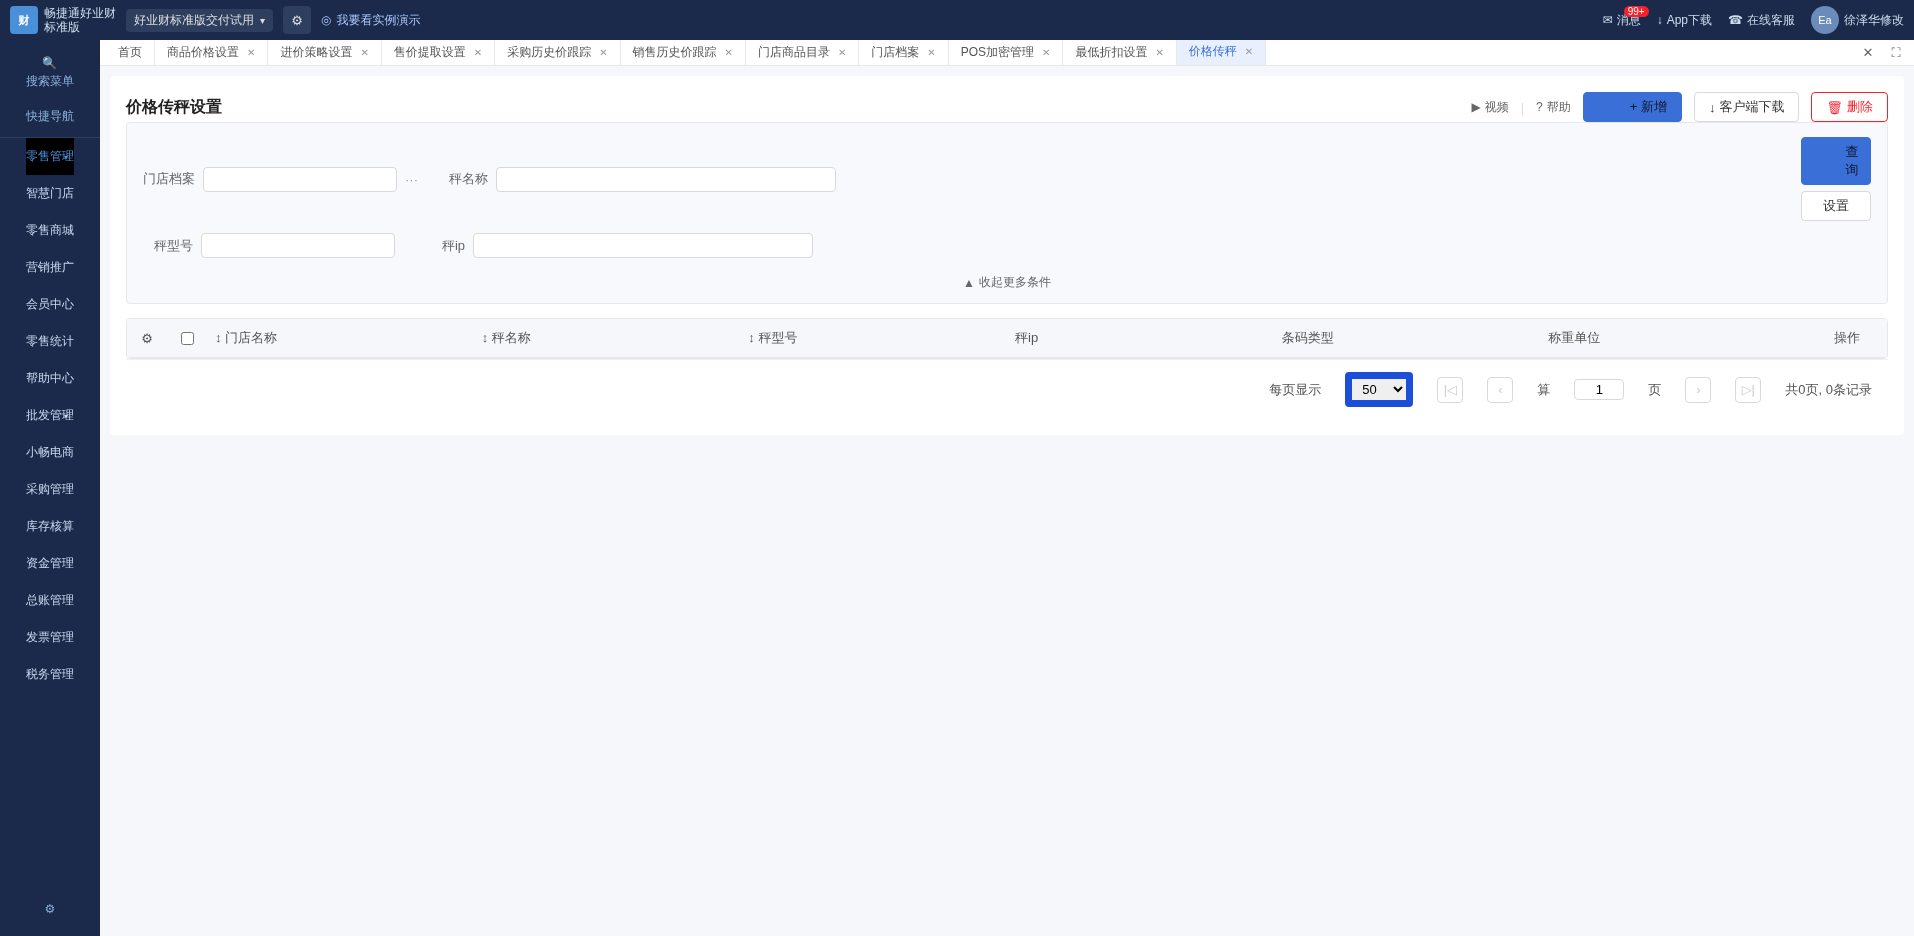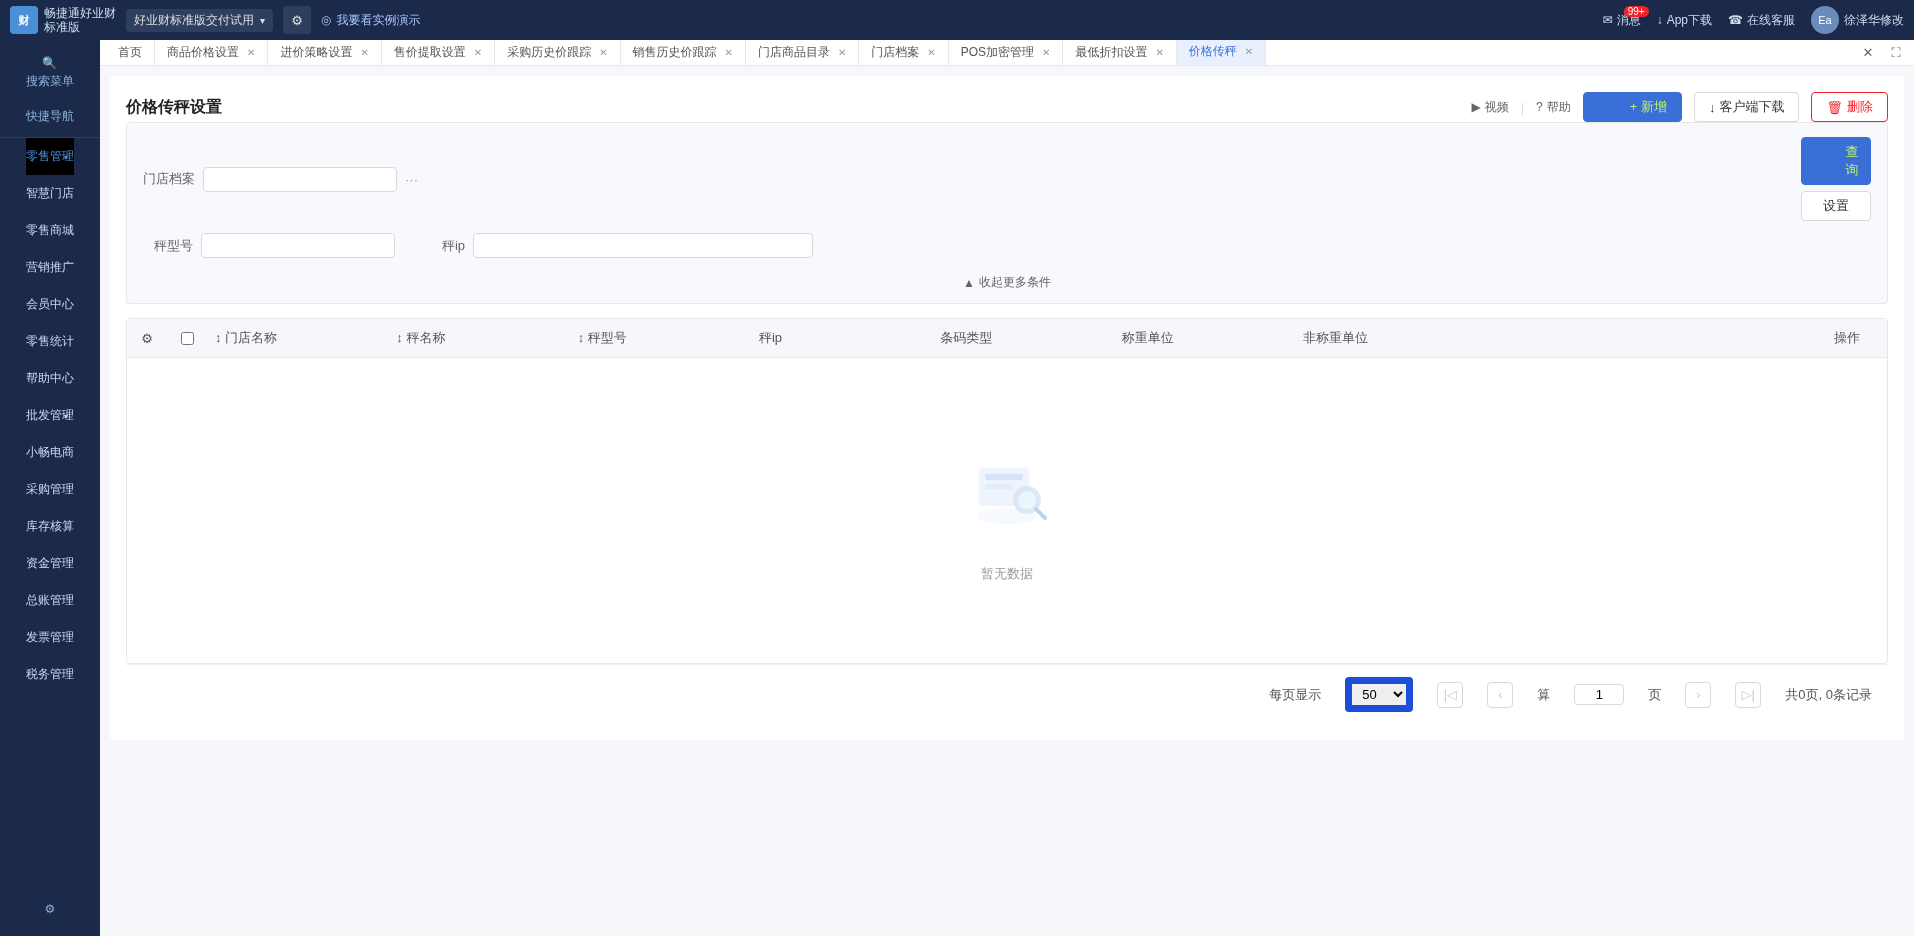--- a/index.html
+++ b/index.html
@@ -46,21 +46,21 @@
     .tab-bar-btns .tb-btn { width: 24px; height: 24px; display: flex; align-items: center; justify-content: center; cursor: pointer; color: #666; font-size: 13px; }
 
     
     .content-area { flex: 1; overflow: auto; background: #f5f7fa; padding: 0; }
     .page-body { background: #fff; margin: 10px; border-radius: 4px; padding: 16px; }
     .page-header { display: flex; align-items: center; justify-content: space-between; }
     .page-title { font-size: 16px; font-weight: 600; color: #222; }
     .page-header-right { display: flex; align-items: center; gap: 12px; }
     .header-link { display: flex; align-items: center; gap: 4px; color: #666; font-size: 12px; cursor: pointer; }
     .btn { display: inline-flex; align-items: center; gap: 4px; padding: 5px 14px; border-radius: 4px; font-size: 13px; cursor: pointer; border: 1px solid transparent; }
-    .btn-primary { background: #3a6fd8; color: #bef264; border-color: #3a6fd8; padding-left: 46px; }
+    .btn-primary { background: #3a6fd8; color: #0f172a; border-color: #3a6fd8; padding-left: 46px; }
     .btn-default { background: #fff; color: #333; border-color: #d9d9d9; }
     .btn-danger { background: #fff; color: #f5222d; border-color: #f5222d; }
 
     
     .filter-area { background: #f8f9fc; border: 1px solid #e8e8e8; border-radius: 4px; padding: 14px 16px 8px; margin-bottom: 14px; }
     .filter-row { display: flex; align-items: center; gap: 20px; margin-bottom: 12px; flex-wrap: wrap; }
     .filter-field { display: flex; align-items: center; gap: 8px; }
     .filter-label { color: #666; font-size: 13px; white-space: nowrap; min-width: 50px; text-align: right; }
     .filter-input { border: 1px solid #d9d9d9; border-radius: 4px; padding: 4px 8px; font-size: 13px; color: #333; background: #fff; outline: none; min-width: 160px; }
     .filter-input.wide { min-width: 340px; }
@@ -278,20 +278,24 @@
           </div>
         </div>
 
         <div class="filter-area">
           <div class="filter-row">
             <div class="filter-field">
               <span class="filter-label">门店档案</span>
               <input class="filter-input" type="text" style="">
               <span class="filter-dots">···</span>
             </div>
+            <div class="filter-field" style="flex:1">
+              <span class="filter-label">秤名称</span>
+              <input class="filter-input wide" type="text" style="">
+            </div>
             <div style="display:flex; flex-direction:column; gap:6px; margin-left:auto">
               <button class="btn btn-primary" style="width:70px; justify-content:center">
                 <span>查询</span>
               </button>
               <button class="btn btn-default" style="width:70px; justify-content:center">
                 <span>设置</span>
               </button>
             </div>
           </div>
           <div class="filter-row">
@@ -331,42 +335,25 @@
             </div>
             <div class="th">
               <span>秤ip</span>
             </div>
             <div class="th">
               <span>条码类型</span>
             </div>
             <div class="th">
               <span>称重单位</span>
             </div>
-            <div class="th" style="flex:3">
-              <span>非称重单位</span>
-            </div>
             <div class="th action-col">
               <span>操作</span>
             </div>
           </div>
 
-          <div class="empty-state">
-            <div class="empty-icon">
-              <svg width="100" height="100" viewBox="0 0 100 100" fill="none" xmlns="http://www.w3.org/2000/svg">
-                <ellipse cx="50" cy="78" rx="30" ry="8" fill="#dce6f5" opacity="0.5"></ellipse>
-                <rect x="22" y="30" width="50" height="38" rx="5" fill="#cce0f5" opacity="0.7"></rect>
-                <rect x="28" y="36" width="38" height="6" rx="2" fill="#a0c4e8" opacity="0.8"></rect>
-                <rect x="28" y="46" width="28" height="5" rx="2" fill="#b8d4ee" opacity="0.7"></rect>
-                <circle cx="70" cy="62" r="14" fill="#aac8e8" opacity="0.8"></circle>
-                <circle cx="70" cy="62" r="9" fill="#daeeff" opacity="0.9"></circle>
-                <line x1="79" y1="71" x2="88" y2="80" stroke="#7aadd8" stroke-width="4" stroke-linecap="round"></line>
-              </svg>
-            </div>
-            <div class="empty-text">暂无数据</div>
-          </div>
         </div>
 
         <div class="pagination-bar">
           <span>每页显示</span>
           <select class="page-size-select">
             <option>50</option>
             <option>10</option>
             <option>20</option>
             <option>100</option>
           </select>

